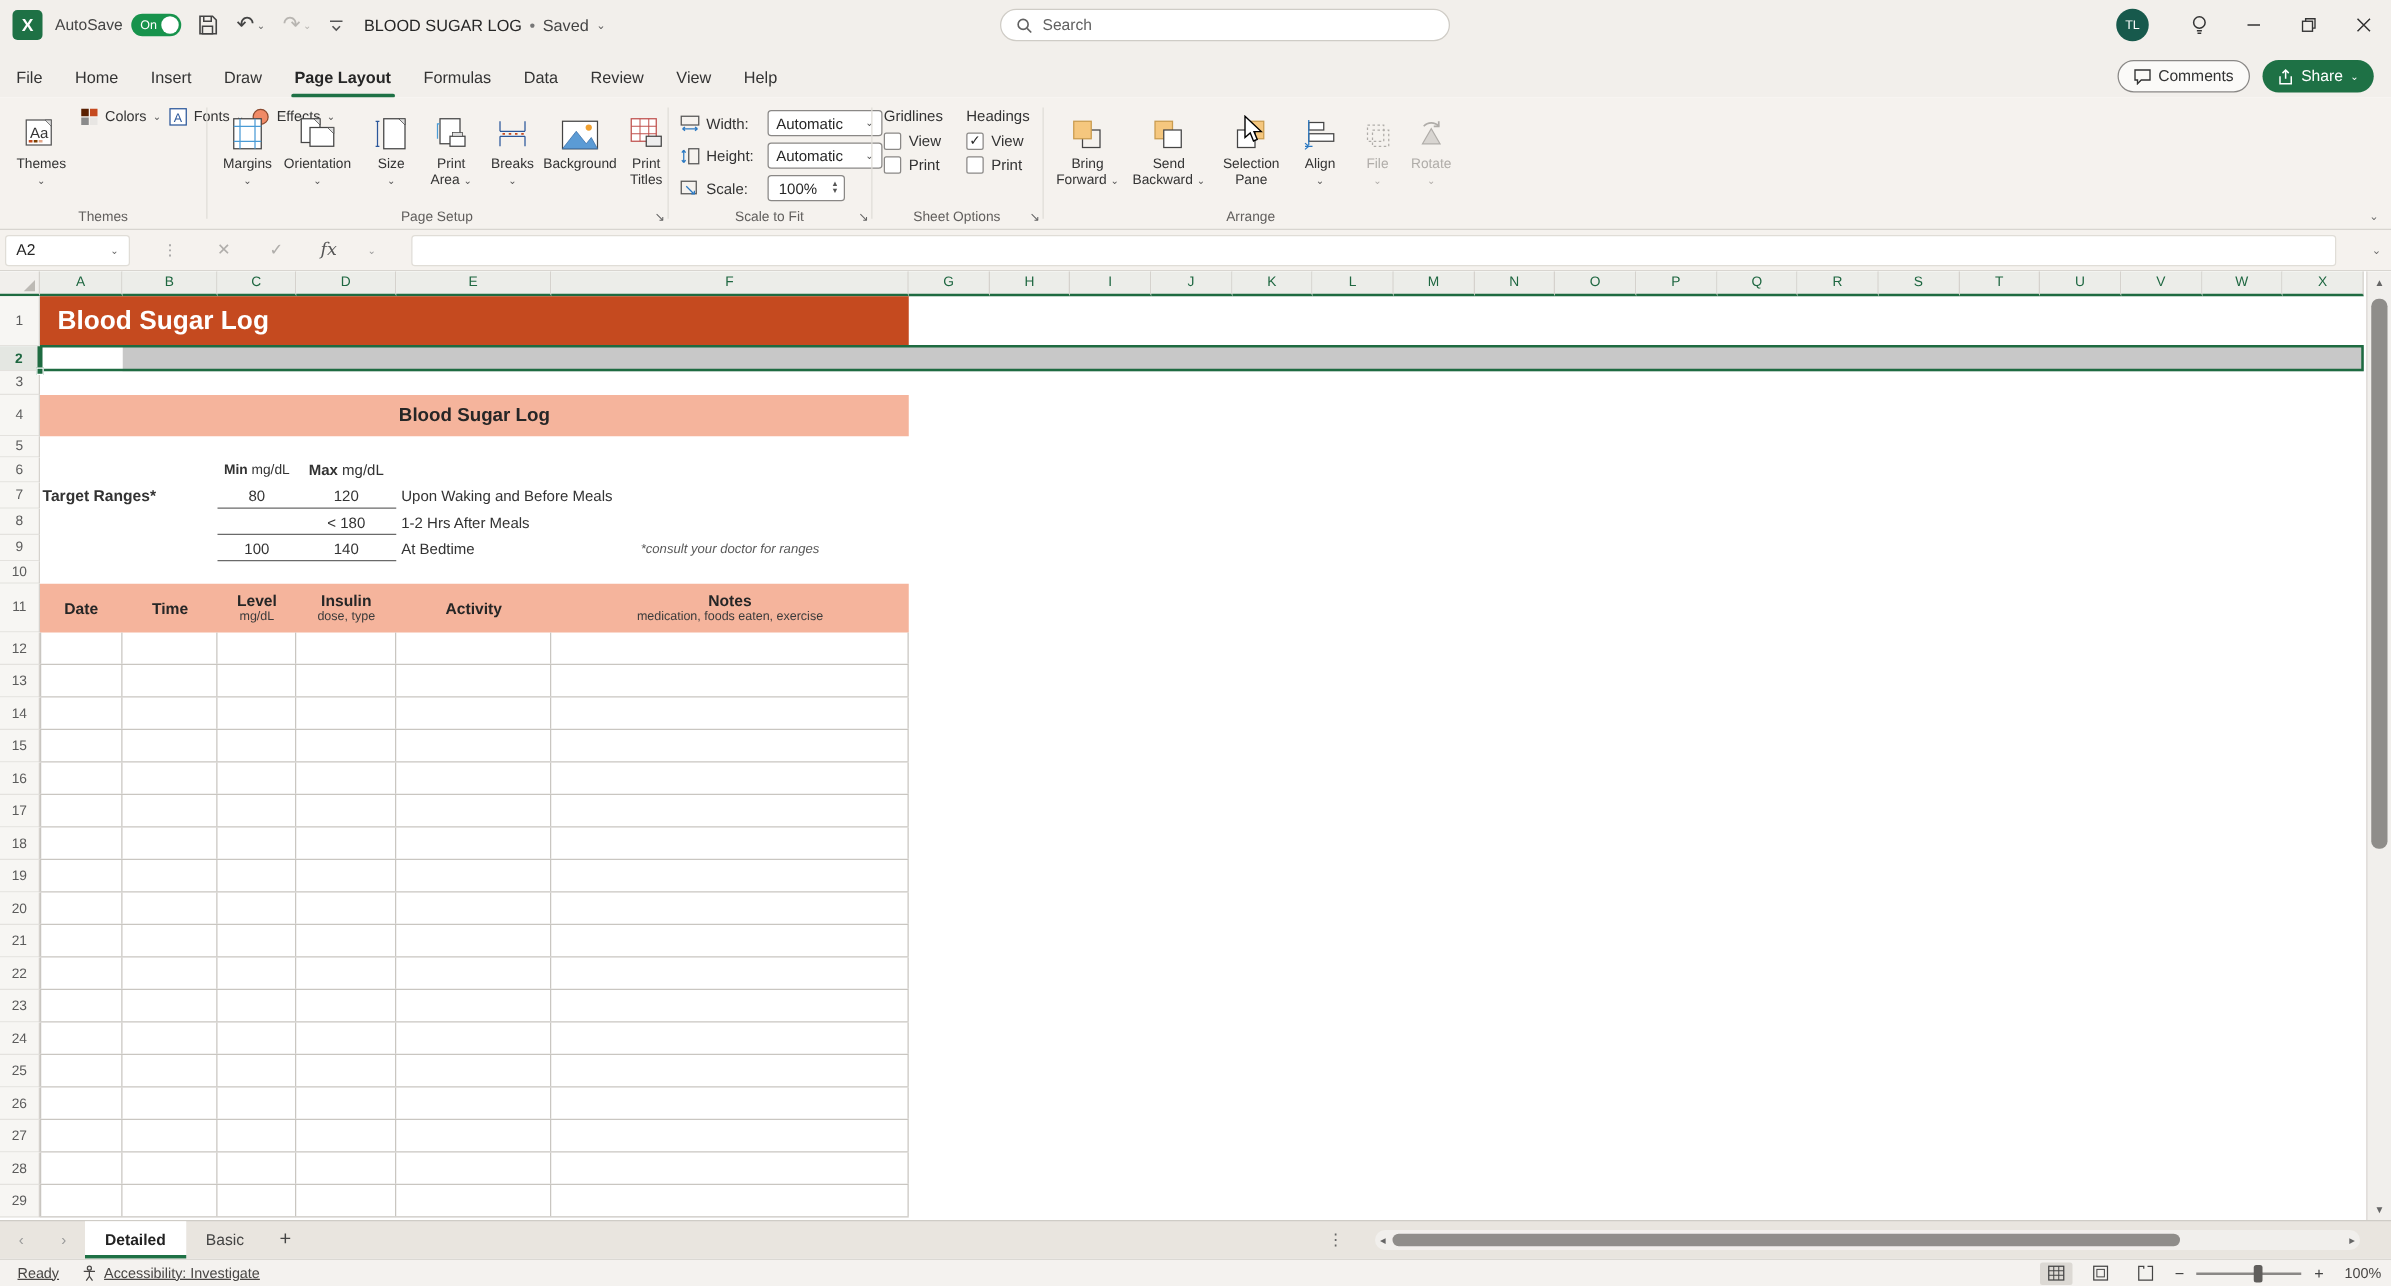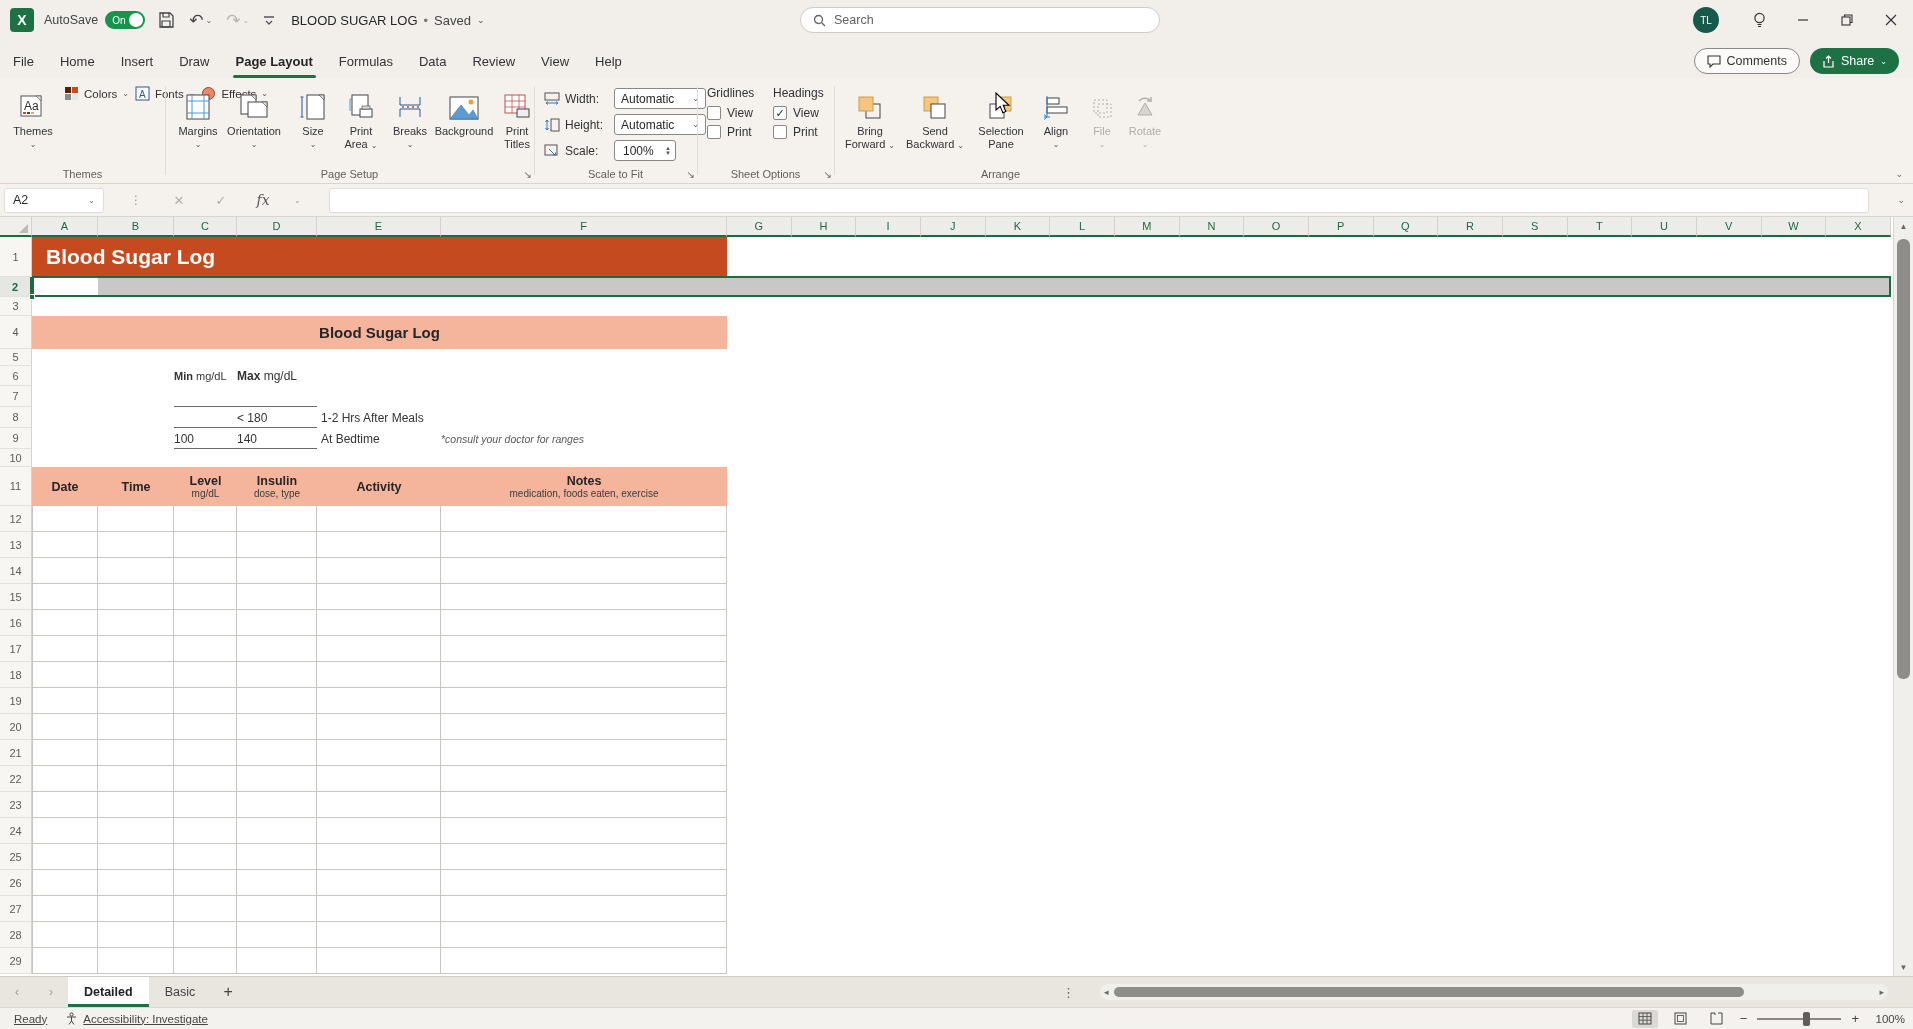--- a/index.html
+++ b/index.html
@@ -108,21 +108,21 @@
   .rowsel-a2 { position:absolute; left:0; top:40px; width:66px; height:20px; background:#fff; }
   .rowsel-border { position:absolute; left:0; top:39px; width:1859px; height:21px;
     border:2px solid #1E6B41; pointer-events:none; }
   .fillhandle { position:absolute; left:-3px; top:57px; width:6px; height:6px; background:#1E6B41;
     border:1px solid #fff; }
   .subtitleblock { position:absolute; left:0; top:79px; width:695px; height:33px; background:#F5B49C;
     color:#262626; font-weight:bold; font-size:15px; display:flex; align-items:center; justify-content:center; }
 
   .srow { position:absolute; left:0; width:695px; font-size:12px; color:#333; }
   .rc { position:absolute; top:0; bottom:0; display:flex; align-items:center; }
-  .rc.center { }
+  .rc.center { justify-content:center; }
   .range-underline { position:absolute; left:142px; width:143px; border-bottom:1px solid #6a6a6a; }
   .footnote { font-style:italic; font-size:10.5px; color:#595959; }
 
   .theader { position:absolute; left:0; top:230px; width:695px; height:39px; background:#F5B49C; display:flex; }
   .thcell { display:flex; flex-direction:column; align-items:center; justify-content:center; }
   .thcell .t { font-size:12.5px; font-weight:bold; color:#262626; line-height:14px; }
   .thcell .s { font-size:10px; color:#3b3b3b; line-height:12px; }
 
   .gridtable { position:absolute; left:0; top:269px; width:695px; }
   .grow { display:flex; height:26px; border-bottom:1px solid #C9C6C1; }
@@ -611,20 +611,26 @@
 
     <div class="srow" style="top:129px;height:20px">
       <div class="rc center" style="left:142px;width:63px;font-size:11px">
           <span><b>Min</b><span> mg/dL</span></span>
         </div>
       <div class="rc center" style="left:205px;width:80px;font-size:12px">
           <span><b>Max</b><span> mg/dL</span></span>
         </div>
     </div>
 
+    <div class="srow" style="top:149px;height:21px">
+      <div class="rc" style="left:2px;font-weight:bold;font-size:12.5px">Target Ranges*</div>
+      <div class="rc center" style="left:142px;width:63px">80</div>
+      <div class="rc center" style="left:205px;width:80px">120</div>
+      <div class="rc" style="left:289px">Upon Waking and Before Meals</div>
+    </div>
     <div class="range-underline" style="top:149px;height:21px"></div>
 
     <div class="srow" style="top:170px;height:21px">
       <div class="rc center" style="left:142px;width:63px"></div>
       <div class="rc center" style="left:205px;width:80px">&lt; 180</div>
       <div class="rc" style="left:289px">1-2 Hrs After Meals</div>
     </div>
     <div class="range-underline" style="top:170px;height:21px"></div>
 
     <div class="srow" style="top:191px;height:21px">

